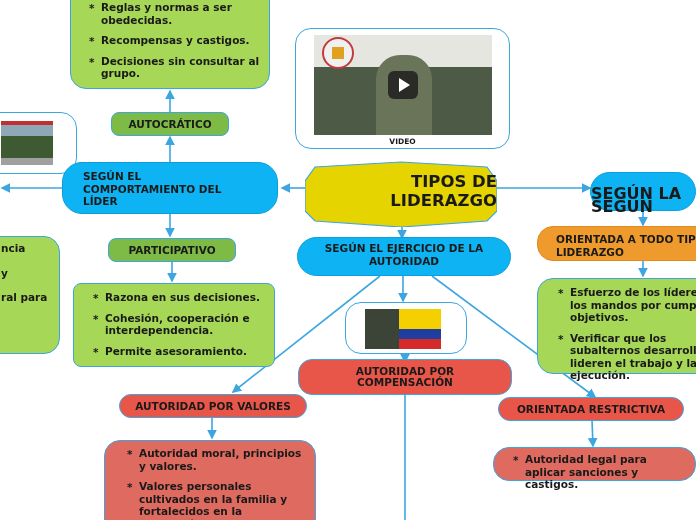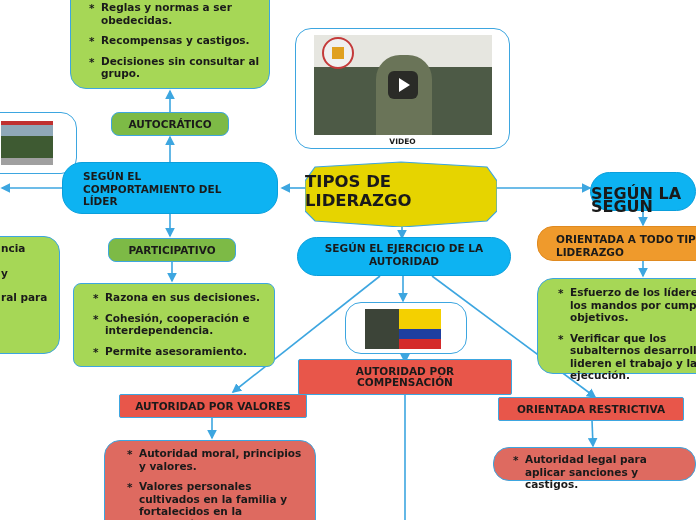--- a/index.html
+++ b/index.html
@@ -3,21 +3,21 @@
 <meta charset="utf-8">
 <style>
   html, body { margin:0; padding:0; }
   body { width:696px; height:520px; position:relative; overflow:hidden; background:#ffffff;
          font-family:"DejaVu Sans", "Liberation Sans", sans-serif; }
   .node { position:absolute; box-sizing:border-box; font-weight:bold; color:#1a1a1a; }
   .green-box { background:#a6d756; border:1.5px solid #3da6e0; border-radius:16px; }
   .green-pill { background:#7dba46; border:1.5px solid #3da6e0; border-radius:8px;
                 display:flex; align-items:center; justify-content:center; font-size:10.5px; }
   .blue-pill { background:#0db3f2; border:1.5px solid #0a9fdc; border-radius:20px; }
-  .red-pill { background:#e8564a; border:1.5px solid #3da6e0; border-radius:2px;
+  .red-pill { background:#e8564a; border:1.5px solid #3da6e0; border-radius:14px;
               display:flex; align-items:center; justify-content:center; font-size:10.5px; text-align:left; }
   .red-box { background:#de6a60; border:1.5px solid #3da6e0; border-radius:16px; }
   .orange-pill { background:#ef9a2c; border:1.5px solid #e08a20; border-radius:16px; }
   .img-frame { background:#fff; border:1.5px solid #3da6e0; border-radius:16px; }
   .bullets { margin:0; padding:0; list-style:none; font-size:10.5px; line-height:12.5px; }
   .bullets li { position:relative; padding-left:12px; margin-bottom:8px; }
   .bullets li::before { content:"*"; position:absolute; left:0; top:1px; }
   svg.lines { position:absolute; left:0; top:0; }
 </style>
 </head>
@@ -107,21 +107,21 @@
       <div style="width:0; height:0; border-left:11px solid #fff; border-top:7px solid transparent; border-bottom:7px solid transparent; margin-left:3px;"></div>
     </div>
   </div>
   <div style="position:absolute; left:0; right:0; top:108px; text-align:center; font-size:7.5px; font-weight:bold;">VIDEO</div>
 </div>
 
 <div class="node" style="left:305px; top:161px; width:192px; height:66px;">
   <svg width="192" height="66" style="position:absolute; left:0; top:0;">
     <polygon points="10,6 96,1 182,6 192,20 192,50 182,60 96,66 10,60 0,50 0,20" fill="#e6d400" stroke="#3da6e0" stroke-width="1.2"></polygon>
   </svg>
-  <div style="position:absolute; left:0; right:0; top:11px; text-align:left; font-size:16.5px; line-height:19px; font-weight:bold; color:#1a1a1a;">
+  <div style="position:absolute; left:0; right:0; top:11px; text-align:right; font-size:16.5px; line-height:19px; font-weight:bold; color:#1a1a1a;">
     <div>TIPOS DE</div>
     <div>LIDERAZGO</div>
   </div>
 </div>
 
 <div class="node blue-pill" style="left:297px; top:237px; width:214px; height:39px; padding:4px 10px 18px; text-align:center; font-size:10.5px; line-height:13px;">
   <span>SEGÚN EL EJERCICIO DE LA AUTORIDAD</span>
 </div>
 
 <div class="node img-frame" style="left:345px; top:302px; width:122px; height:52px;">

